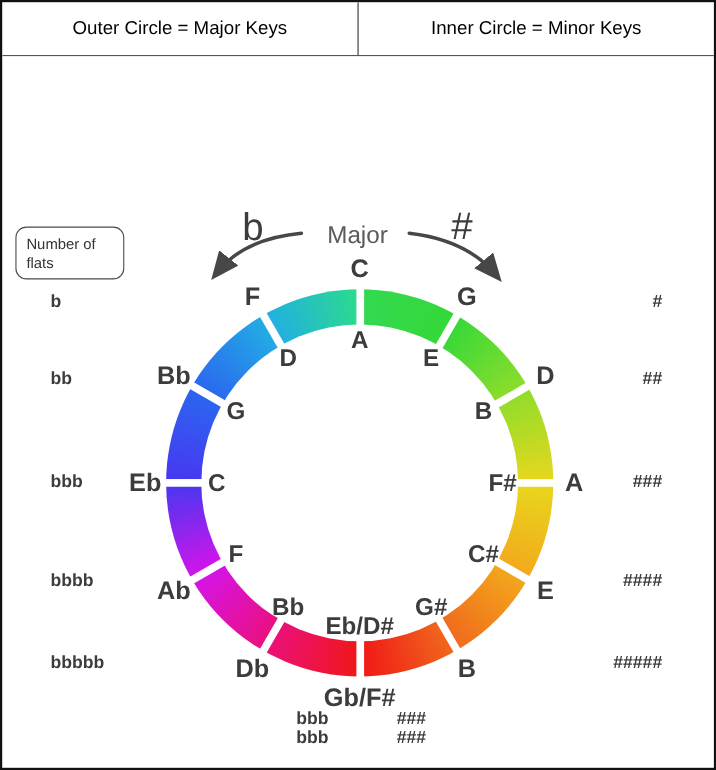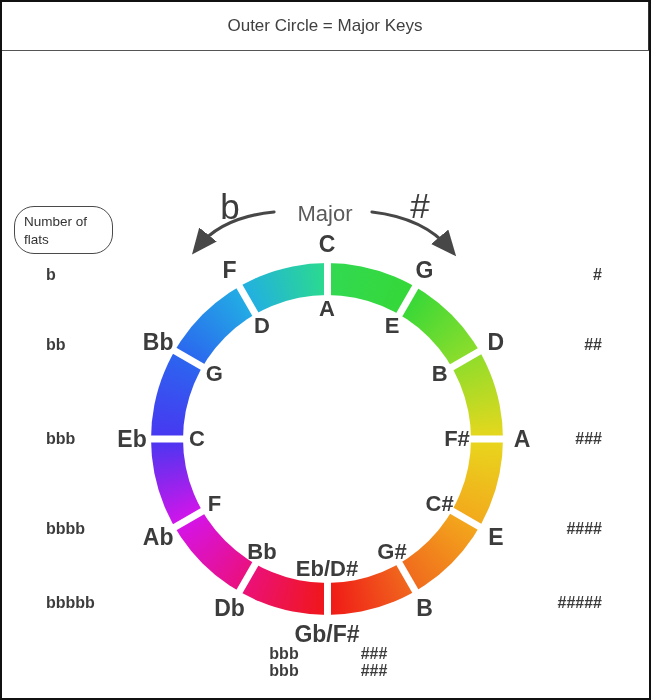--- a/index.html
+++ b/index.html
@@ -19,32 +19,32 @@
     border-bottom:1px solid #555;
   }
   .title-bar h1{
     margin:0;font-size:30px;font-weight:400;color:#3f3f3f;letter-spacing:.5px;
   }
   .legend-row{
     display:flex;height:48px;border-bottom:1px solid #555;
   }
   .legend-cell{
     flex:1;display:flex;align-items:center;justify-content:center;
-    font-size:17px;color:#404040;
+    font-size:17px;color:#000000;
   }
   .legend-cell:first-child{border-right:1px solid #333;}
 
   .abs{position:absolute;}
   .centered{transform:translate(-50%,-50%);white-space:nowrap;}
 
   .info-box{
     position:absolute;
     box-sizing:border-box;
     width:99px;height:48px;
-    border:1.5px solid #4a4a4a;border-radius:20px;
+    border:1.5px solid #4a4a4a;border-radius:10px;
     padding:6px 9px;
     font-size:13.5px;line-height:1.3;color:#333;
   }
   .info-box.right{text-align:right;}
 
   .sym-big{font-size:35px;font-weight:400;color:#3c3c3c;}
   .majmin{font-size:22px;font-weight:400;color:#5a5a5a;}
 
   #wheel-ring{
     position:absolute;left:149px;top:261px;
@@ -77,20 +77,21 @@
   svg.arrows{position:absolute;left:170px;top:195px;}
 </style>
 </head>
 <body>
 
 <div class="canvas">
 
 
   <div class="legend-row">
     <div class="legend-cell">Outer Circle = Major Keys</div>
+    <div class="legend-cell">Inner Circle = Minor Keys</div>
   </div>
 
   <div class="info-box" style="left:12px;top:204px;">Number of flats</div>
 
   <div class="abs centered sym-big" style="left:228px;top:205px;">b</div>
   <div class="abs centered majmin" style="left:323px;top:212px;">Major</div>
   <div class="abs centered sym-big" style="left:418px;top:204px;">#</div>
   <div class="abs centered majmin" style="left:325px;top:336px;">Minor</div>
 
   <svg class="arrows" width="300" height="75" viewBox="0 0 300 75">

